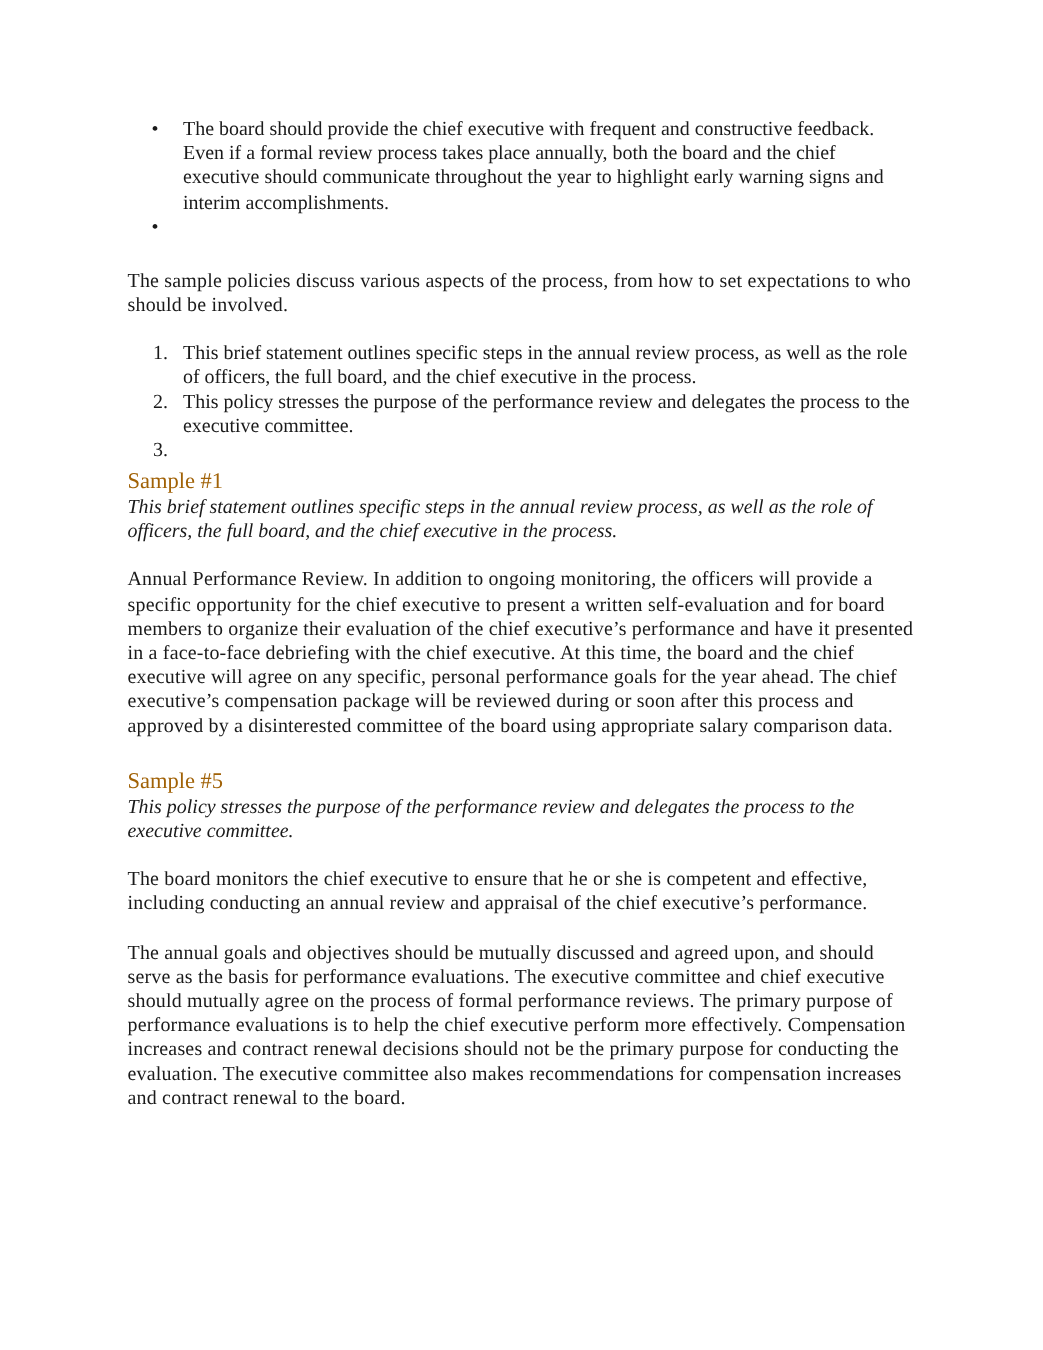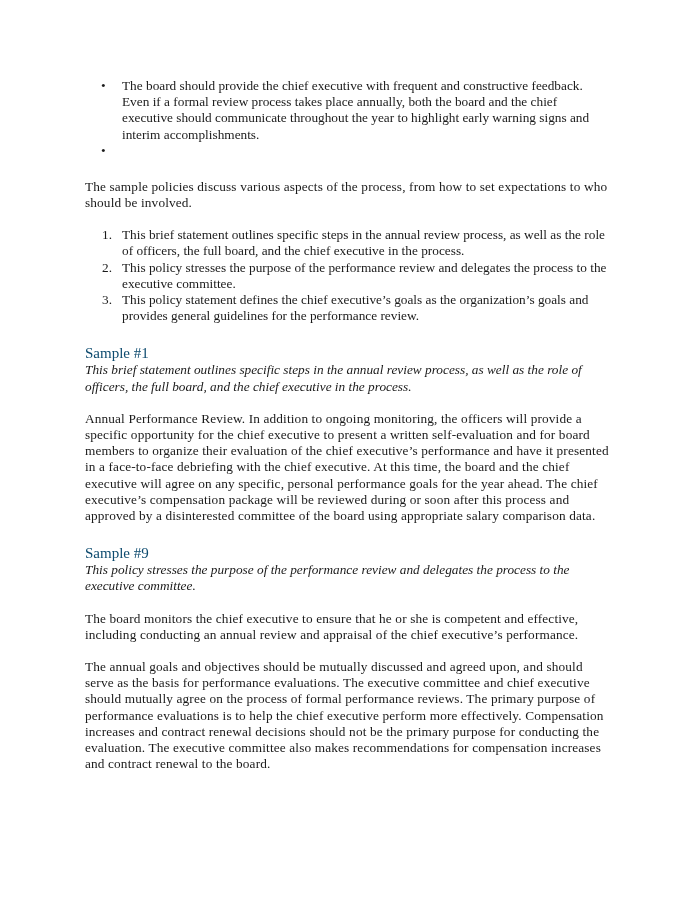--- a/index.html
+++ b/index.html
@@ -50,21 +50,21 @@
     line-height: 17px;
     font-weight: bold;
     margin: 0;
   }
 
   
   .heading-sample {
     font-size: 15px;
     line-height: 18px;
     font-weight: normal;
-    color: #0c4a6e;
+    color: #a16207;
     margin: 0;
   }
 
   .italic-lead {
     font-size: 13.3px;
     line-height: 16.2px;
     font-style: italic;
     margin: 0;
   }
 
@@ -142,36 +142,35 @@
       <li>
         <span class="num-mark">1.</span>
         <span>This brief statement outlines specific steps in the annual review process, as well as the role of officers, the full board, and the chief executive in the process.</span>
       </li>
       <li>
         <span class="num-mark">2.</span>
         <span>This policy stresses the purpose of the performance review and delegates the process to the executive committee.</span>
       </li>
       <li>
         <span class="num-mark">3.</span>
-        <span>This policy statement defines the chief executive’s goals as the organization’s goals and provides general guidelines for the performance review.</span>
       </li>
     </ol>
 
     <div class="spacer-lg"></div>
 
     <h3 class="heading-sample">Sample #1</h3>
     <p class="italic-lead">This brief statement outlines specific steps in the annual review process, as well as the role of officers, the full board, and the chief executive in the process.</p>
 
     <div class="spacer-md"></div>
 
     <p class="para"><span class="runin-bold">Annual Performance Review.</span><span> In addition to ongoing monitoring, the officers will provide a specific opportunity for the chief executive to present a written self-evaluation and for board members to organize their evaluation of the chief executive’s performance and have it presented in a face-to-face debriefing with the chief executive. At this time, the board and the chief executive will agree on any specific, personal performance goals for the year ahead. The chief executive’s compensation package will be reviewed during or soon after this process and approved by a disinterested committee of the board using appropriate salary comparison data.</span></p>
 
     <div class="spacer-lg"></div>
 
-    <h3 class="heading-sample">Sample #9</h3>
+    <h3 class="heading-sample">Sample #5</h3>
     <p class="italic-lead">This policy stresses the purpose of the performance review and delegates the process to the executive committee.</p>
 
     <div class="spacer-md"></div>
 
     <p class="para">The board monitors the chief executive to ensure that he or she is competent and effective, including conducting an annual review and appraisal of the chief executive’s performance.</p>
 
     <div class="spacer-md"></div>
 
     <p class="para">The annual goals and objectives should be mutually discussed and agreed upon, and should serve as the basis for performance evaluations. The executive committee and chief executive should mutually agree on the process of formal performance reviews. The primary purpose of performance evaluations is to help the chief executive perform more effectively. Compensation increases and contract renewal decisions should not be the primary purpose for conducting the evaluation. The executive committee also makes recommendations for compensation increases and contract renewal to the board.</p>
 

